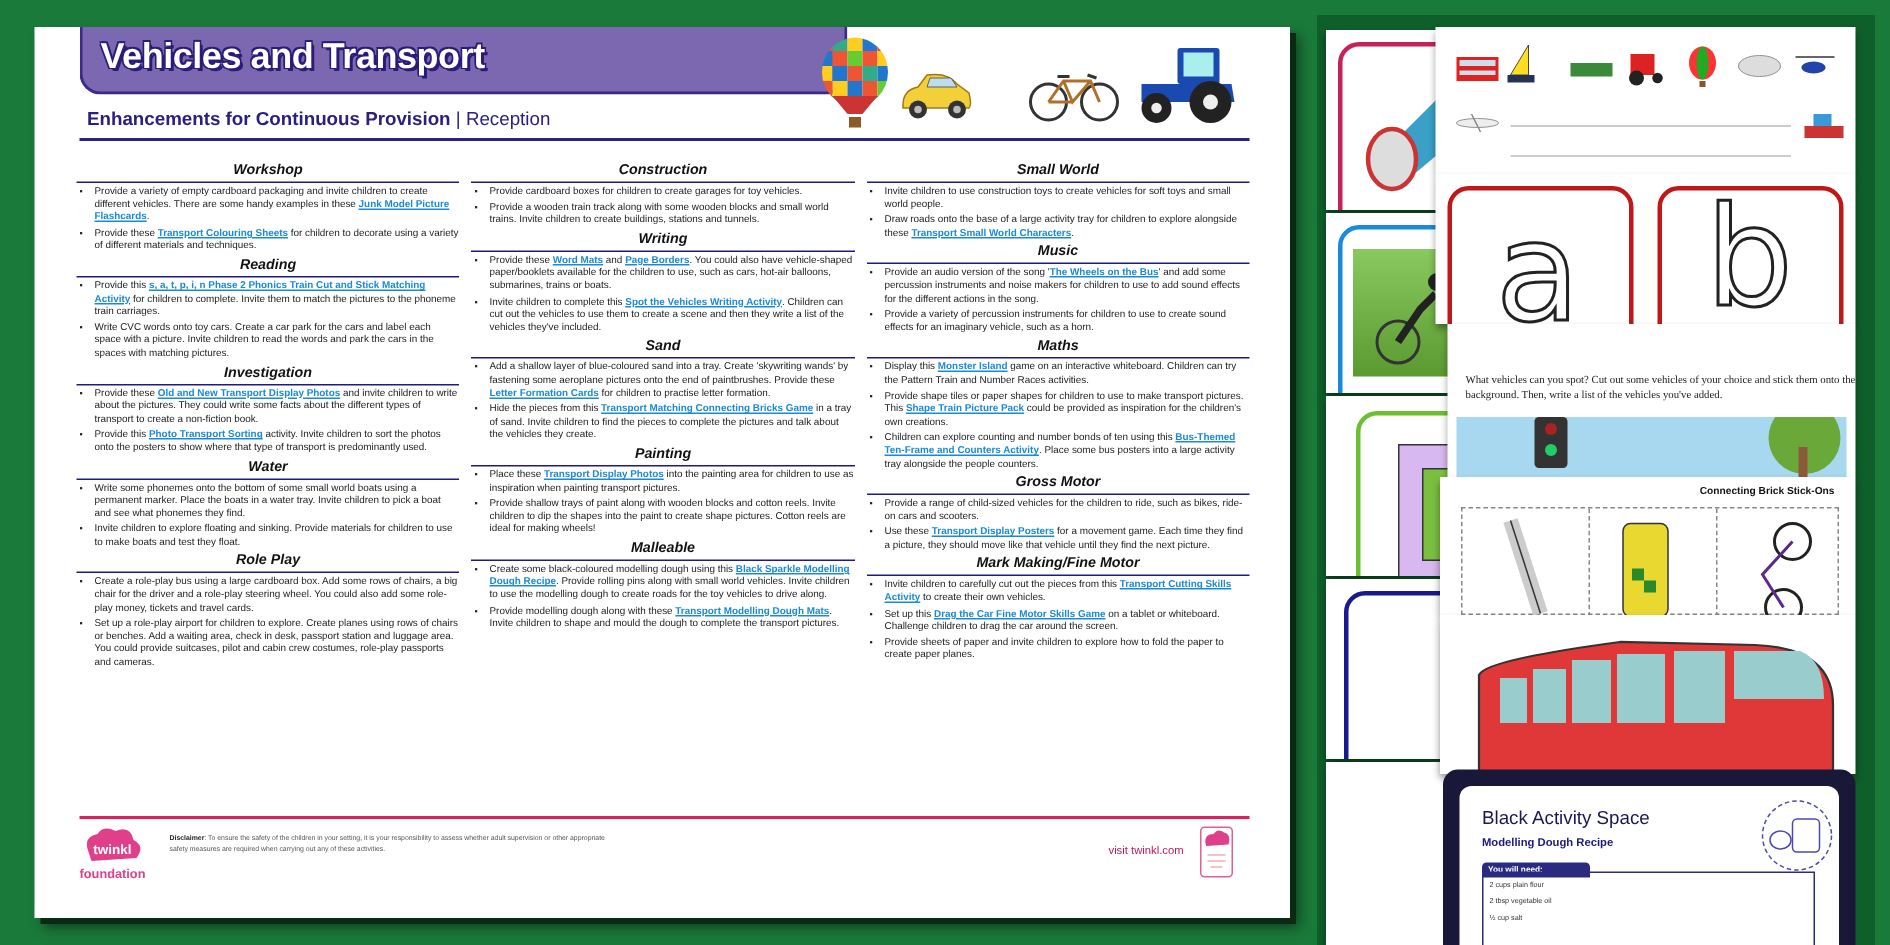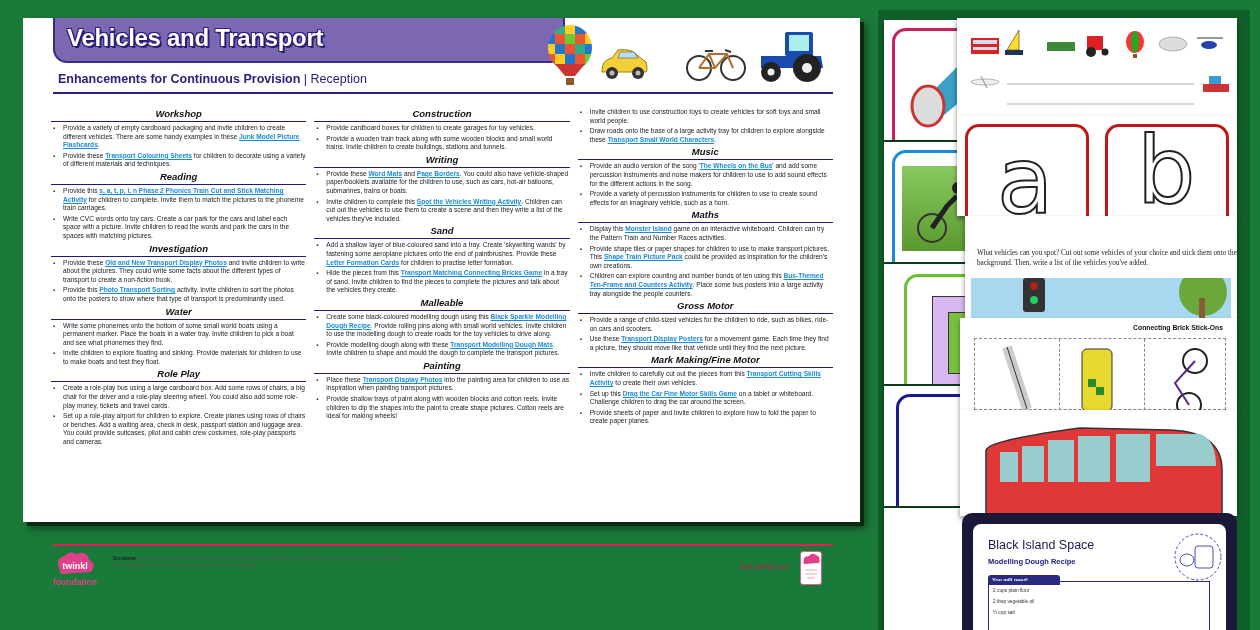--- a/index.html
+++ b/index.html
@@ -3,21 +3,21 @@
 <meta charset="utf-8">
 <style>
   * { box-sizing: border-box; margin: 0; padding: 0; }
   body {
     width: 1260px; height: 630px; overflow: hidden;
     background: #1a7a3a;
     font-family: "Liberation Sans", sans-serif;
     position: relative;
   }
   .main-doc {
-    position: absolute; left: 23px; top: 18px; width: 837px; height: 504px;
+    position: absolute; left: 23px; top: 18px; width: 837px; height: 594px;
     background: #fff;
     box-shadow: 4px 4px 0 #0a2a12, 6px 6px 8px rgba(0,0,0,0.5);
   }
   .title-banner {
     position: absolute; left: 30px; top: 0; width: 512px; height: 45px;
     background: #7b68b0;
     border: 2px solid #3a2a8a; border-top: none;
     border-radius: 0 0 14px 14px;
   }
   .title-text {
@@ -219,36 +219,37 @@
           </ul>
         </div>
         <div class="section">
           <h3>Sand</h3>
           <ul>
             <li><span>Add a shallow layer of blue-coloured sand into a tray. Create 'skywriting wands' by fastening some aeroplane pictures onto the end of paintbrushes. Provide these </span><span class="lnk">Letter Formation Cards</span><span> for children to practise letter formation.</span></li>
             <li><span>Hide the pieces from this </span><span class="lnk">Transport Matching Connecting Bricks Game</span><span> in a tray of sand. Invite children to find the pieces to complete the pictures and talk about the vehicles they create.</span></li>
           </ul>
         </div>
         <div class="section">
+          <h3>Painting</h3>
+          <ul>
+            <li><span>Place these </span><span class="lnk">Transport Display Photos</span><span> into the painting area for children to use as inspiration when painting transport pictures.</span></li>
+            <li><span>Provide shallow trays of paint along with wooden blocks and cotton reels. Invite children to dip the shapes into the paint to create shape pictures. Cotton reels are ideal for making wheels!</span></li>
+          </ul>
+        </div>
+        <div class="section">
           <h3>Malleable</h3>
           <ul>
             <li><span>Create some black-coloured modelling dough using this </span><span class="lnk">Black Sparkle Modelling Dough Recipe</span><span>. Provide rolling pins along with small world vehicles. Invite children to use the modelling dough to create roads for the toy vehicles to drive along.</span></li>
             <li><span>Provide modelling dough along with these </span><span class="lnk">Transport Modelling Dough Mats</span><span>. Invite children to shape and mould the dough to complete the transport pictures.</span></li>
           </ul>
         </div>
-        <div class="section">
-          <h3>Painting</h3>
-          <ul>
-            <li><span>Place these </span><span class="lnk">Transport Display Photos</span><span> into the painting area for children to use as inspiration when painting transport pictures.</span></li>
-            <li><span>Provide shallow trays of paint along with wooden blocks and cotton reels. Invite children to dip the shapes into the paint to create shape pictures. Cotton reels are ideal for making wheels!</span></li>
-          </ul>
-        </div>
       </div>
     <div class="col" id="col-2">
         <div class="section">
+          <h3>Small World</h3>
           <ul>
             <li><span>Invite children to use construction toys to create vehicles for soft toys and small world people.</span></li>
             <li><span>Draw roads onto the base of a large activity tray for children to explore alongside these </span><span class="lnk">Transport Small World Characters</span><span>.</span></li>
           </ul>
         </div>
         <div class="section">
           <h3>Music</h3>
           <ul>
             <li><span>Provide an audio version of the song '</span><span class="lnk">The Wheels on the Bus</span><span>' and add some percussion instruments and noise makers for children to use to add sound effects for the different actions in the song.</span></li>
             <li><span>Provide a variety of percussion instruments for children to use to create sound effects for an imaginary vehicle, such as a horn.</span></li>
@@ -414,21 +415,21 @@
     <rect x="62" y="36" width="22" height="36" fill="#9cc"></rect>
     <rect x="88" y="30" width="26" height="42" fill="#9cc"></rect>
     <rect x="118" y="26" width="32" height="46" fill="#9cc"></rect>
     <rect x="156" y="24" width="34" height="48" fill="#9cc"></rect>
     <path d="M196 24 L240 24 Q256 30 256 56 L196 56 Z" fill="#9cc"></path>
   </svg>
 </div>
 
 <div class="recipe-card">
   <div class="recipe-inner">
-    <div class="recipe-title">Black Island Space</div>
+    <div class="recipe-title">Black Activity Space</div>
     <div class="recipe-sub">Modelling Dough Recipe</div>
     <svg style="position:absolute; left:200px; top:8px;" width="50" height="50">
       <circle cx="25" cy="25" r="23" fill="none" stroke="#4a4ab0" stroke-width="1" stroke-dasharray="3,2"></circle>
       <rect x="22" y="14" width="18" height="22" rx="3" fill="#fff" stroke="#4a4ab0"></rect>
       <ellipse cx="14" cy="28" rx="7" ry="6" fill="#fff" stroke="#4a4ab0"></ellipse>
     </svg>
     <div class="need-tab">You will need:</div>
     <div class="need-box"></div>
     <div class="need-item" style="top:64px;">2 cups plain flour</div>
     <div class="need-item" style="top:75px;">2 tbsp vegetable oil</div>

